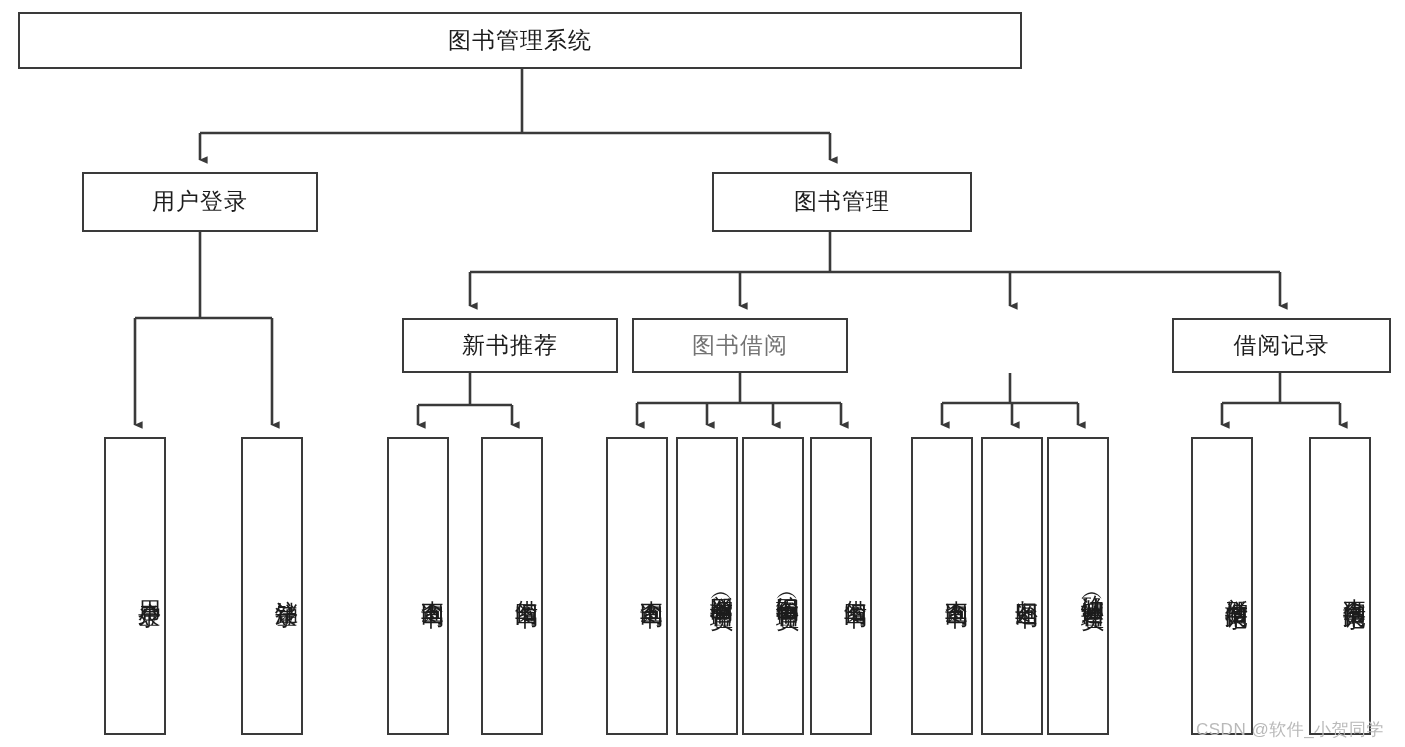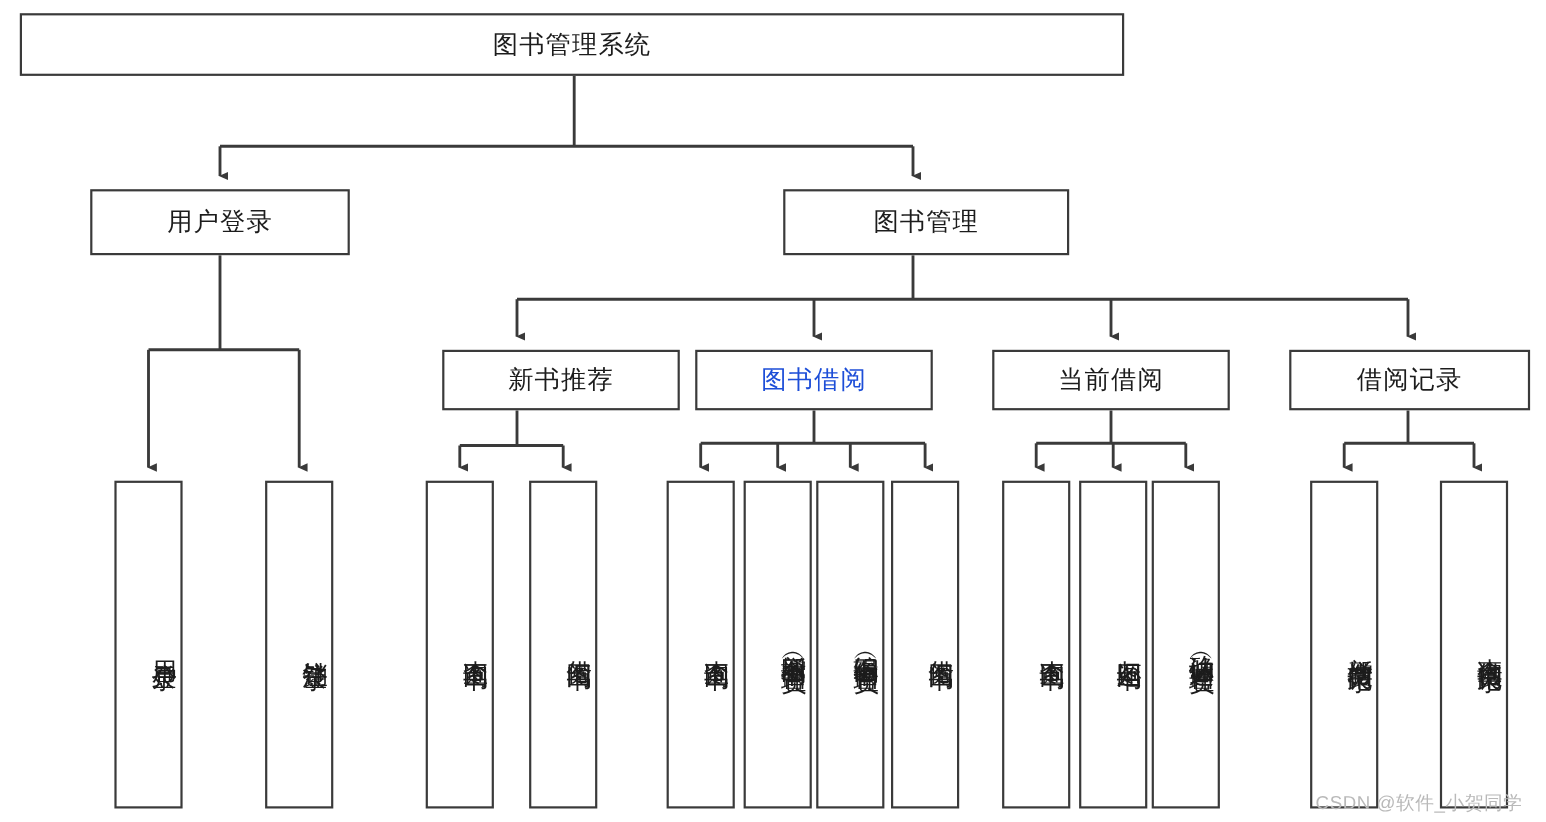--- a/index.html
+++ b/index.html
@@ -129,25 +129,22 @@
   <div class="node horiz" id="node-l2-0" style="left: 82px; top: 172px; width: 236px; height: 60px; border-color: rgb(58, 58, 58); background: rgb(255, 255, 255); color: rgb(28, 28, 28);">
     <span>用户登录</span>
   </div>
   <div class="node horiz" id="node-l2-1" style="left: 712px; top: 172px; width: 260px; height: 60px; border-color: rgb(58, 58, 58); background: rgb(255, 255, 255); color: rgb(28, 28, 28);">
     <span>图书管理</span>
   </div>
 
   <div class="node horiz" id="node-l3-0" style="left: 362px; top: 318px; width: 216px; height: 55px; border-color: rgb(58, 58, 58); background: rgb(255, 255, 255); color: rgb(28, 28, 28); margin-left: 40px;">
     <span>新书推荐</span>
   </div>
-  <div class="node horiz" id="node-l3-1" style="left: 632px; top: 318px; width: 216px; height: 55px; border-color: rgb(58, 58, 58); background: rgb(255, 255, 255); color: #1d4ed8;">
+  <div class="node horiz" id="node-l3-1" style="left: 632px; top: 318px; width: 216px; height: 55px; border-color: rgb(58, 58, 58); background: rgb(255, 255, 255); color: #737373;">
     <span>图书借阅</span>
-  </div>
-  <div class="node horiz" id="node-l3-2" style="left: 902px; top: 318px; width: 216px; height: 55px; border-color: rgb(58, 58, 58); background: rgb(255, 255, 255); color: rgb(28, 28, 28);">
-    <span>当前借阅</span>
   </div>
   <div class="node horiz" id="node-l3-3" style="left: 1172px; top: 318px; width: 219px; height: 55px; border-color: rgb(58, 58, 58); background: rgb(255, 255, 255); color: rgb(28, 28, 28);">
     <span>借阅记录</span>
   </div>
 
   <div class="node vert" id="node-leaf-0" style="left: 104px; top: 437px; width: 62px; height: 298px; border-color: rgb(58, 58, 58); background: rgb(255, 255, 255); color: rgb(28, 28, 28);">
     <span class="vtext">用户登录</span>
   </div>
   <div class="node vert" id="node-leaf-1" style="left: 241px; top: 437px; width: 62px; height: 298px; border-color: rgb(58, 58, 58); background: rgb(255, 255, 255); color: rgb(28, 28, 28);">
     <span class="vtext">注销登录</span>

